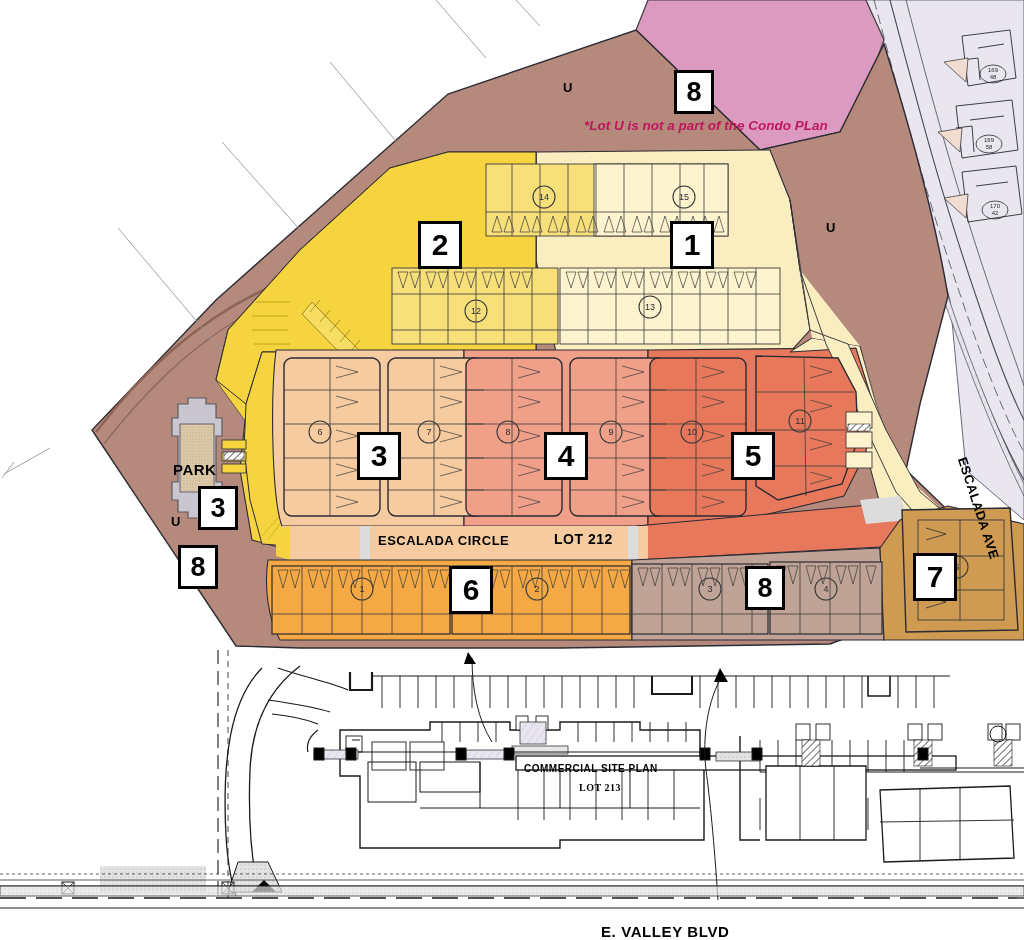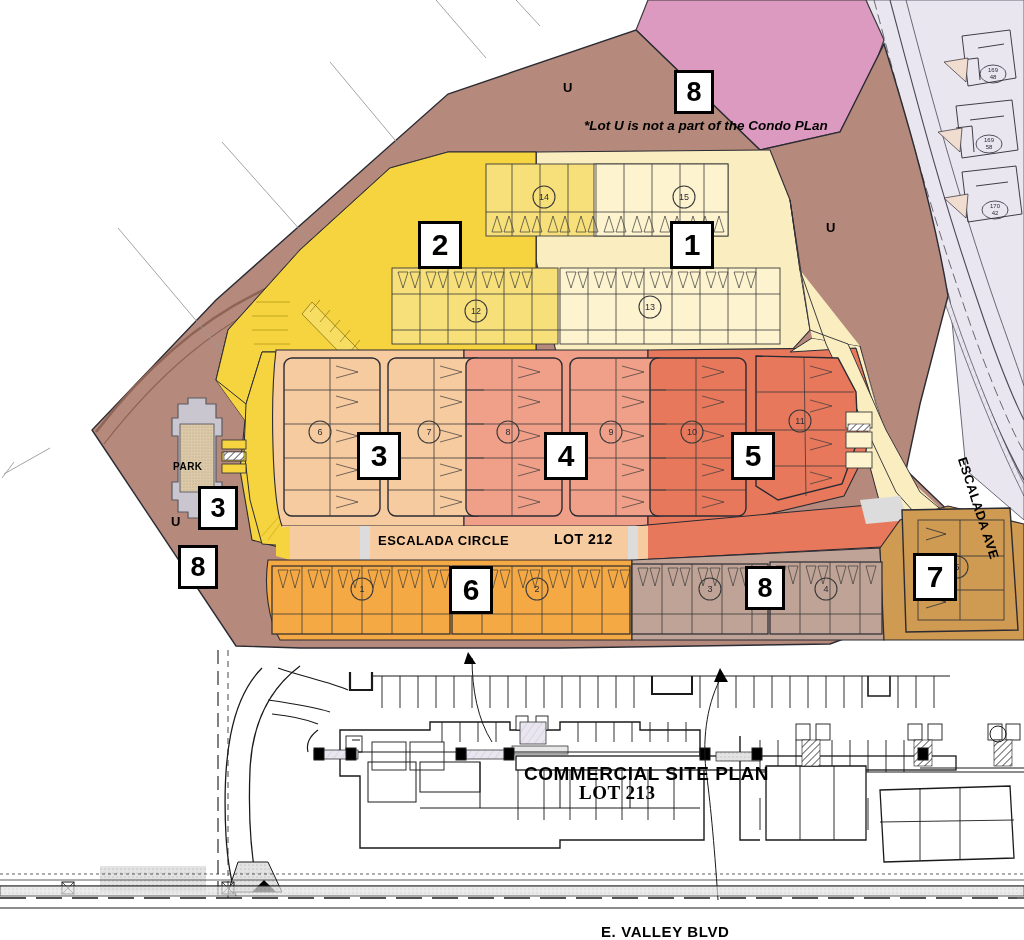--- a/index.html
+++ b/index.html
@@ -14,24 +14,24 @@
            font-weight:bold;color:#000;line-height:1;z-index:40;}
   .callout.big{width:38px;height:42px;font-size:30px;}
   .callout.med{width:34px;height:38px;font-size:27px;}
 
   
   .maplabel{position:absolute;z-index:35;color:#000;font-weight:bold;
             white-space:nowrap;letter-spacing:.5px;}
   .maplabel.u{font-size:13px;font-weight:bold;letter-spacing:0;}
   .maplabel.street{font-size:13px;}
   .maplabel.lot{font-size:14px;}
-  .maplabel.park{font-size:10px;}
+  .maplabel.park{font-size:15px;}
   .maplabel.blvd{font-size:15px;letter-spacing:.6px;}
-  .maplabel.commercial{font-size:19px;text-align:right;}
-  .note{position:absolute;z-index:35;color:#000000;font-style:italic;
+  .maplabel.commercial{font-size:10px;text-align:right;}
+  .note{position:absolute;z-index:35;color:#be185d;font-style:italic;
         font-weight:bold;font-size:13.5px;white-space:nowrap;
         font-family:"Liberation Sans", sans-serif;}
   .rot{transform-origin:center center;}
 </style>
 </head>
 <body>
 
 <div id="stage">
 
   <svg id="plan" viewBox="0 0 1024 940">

